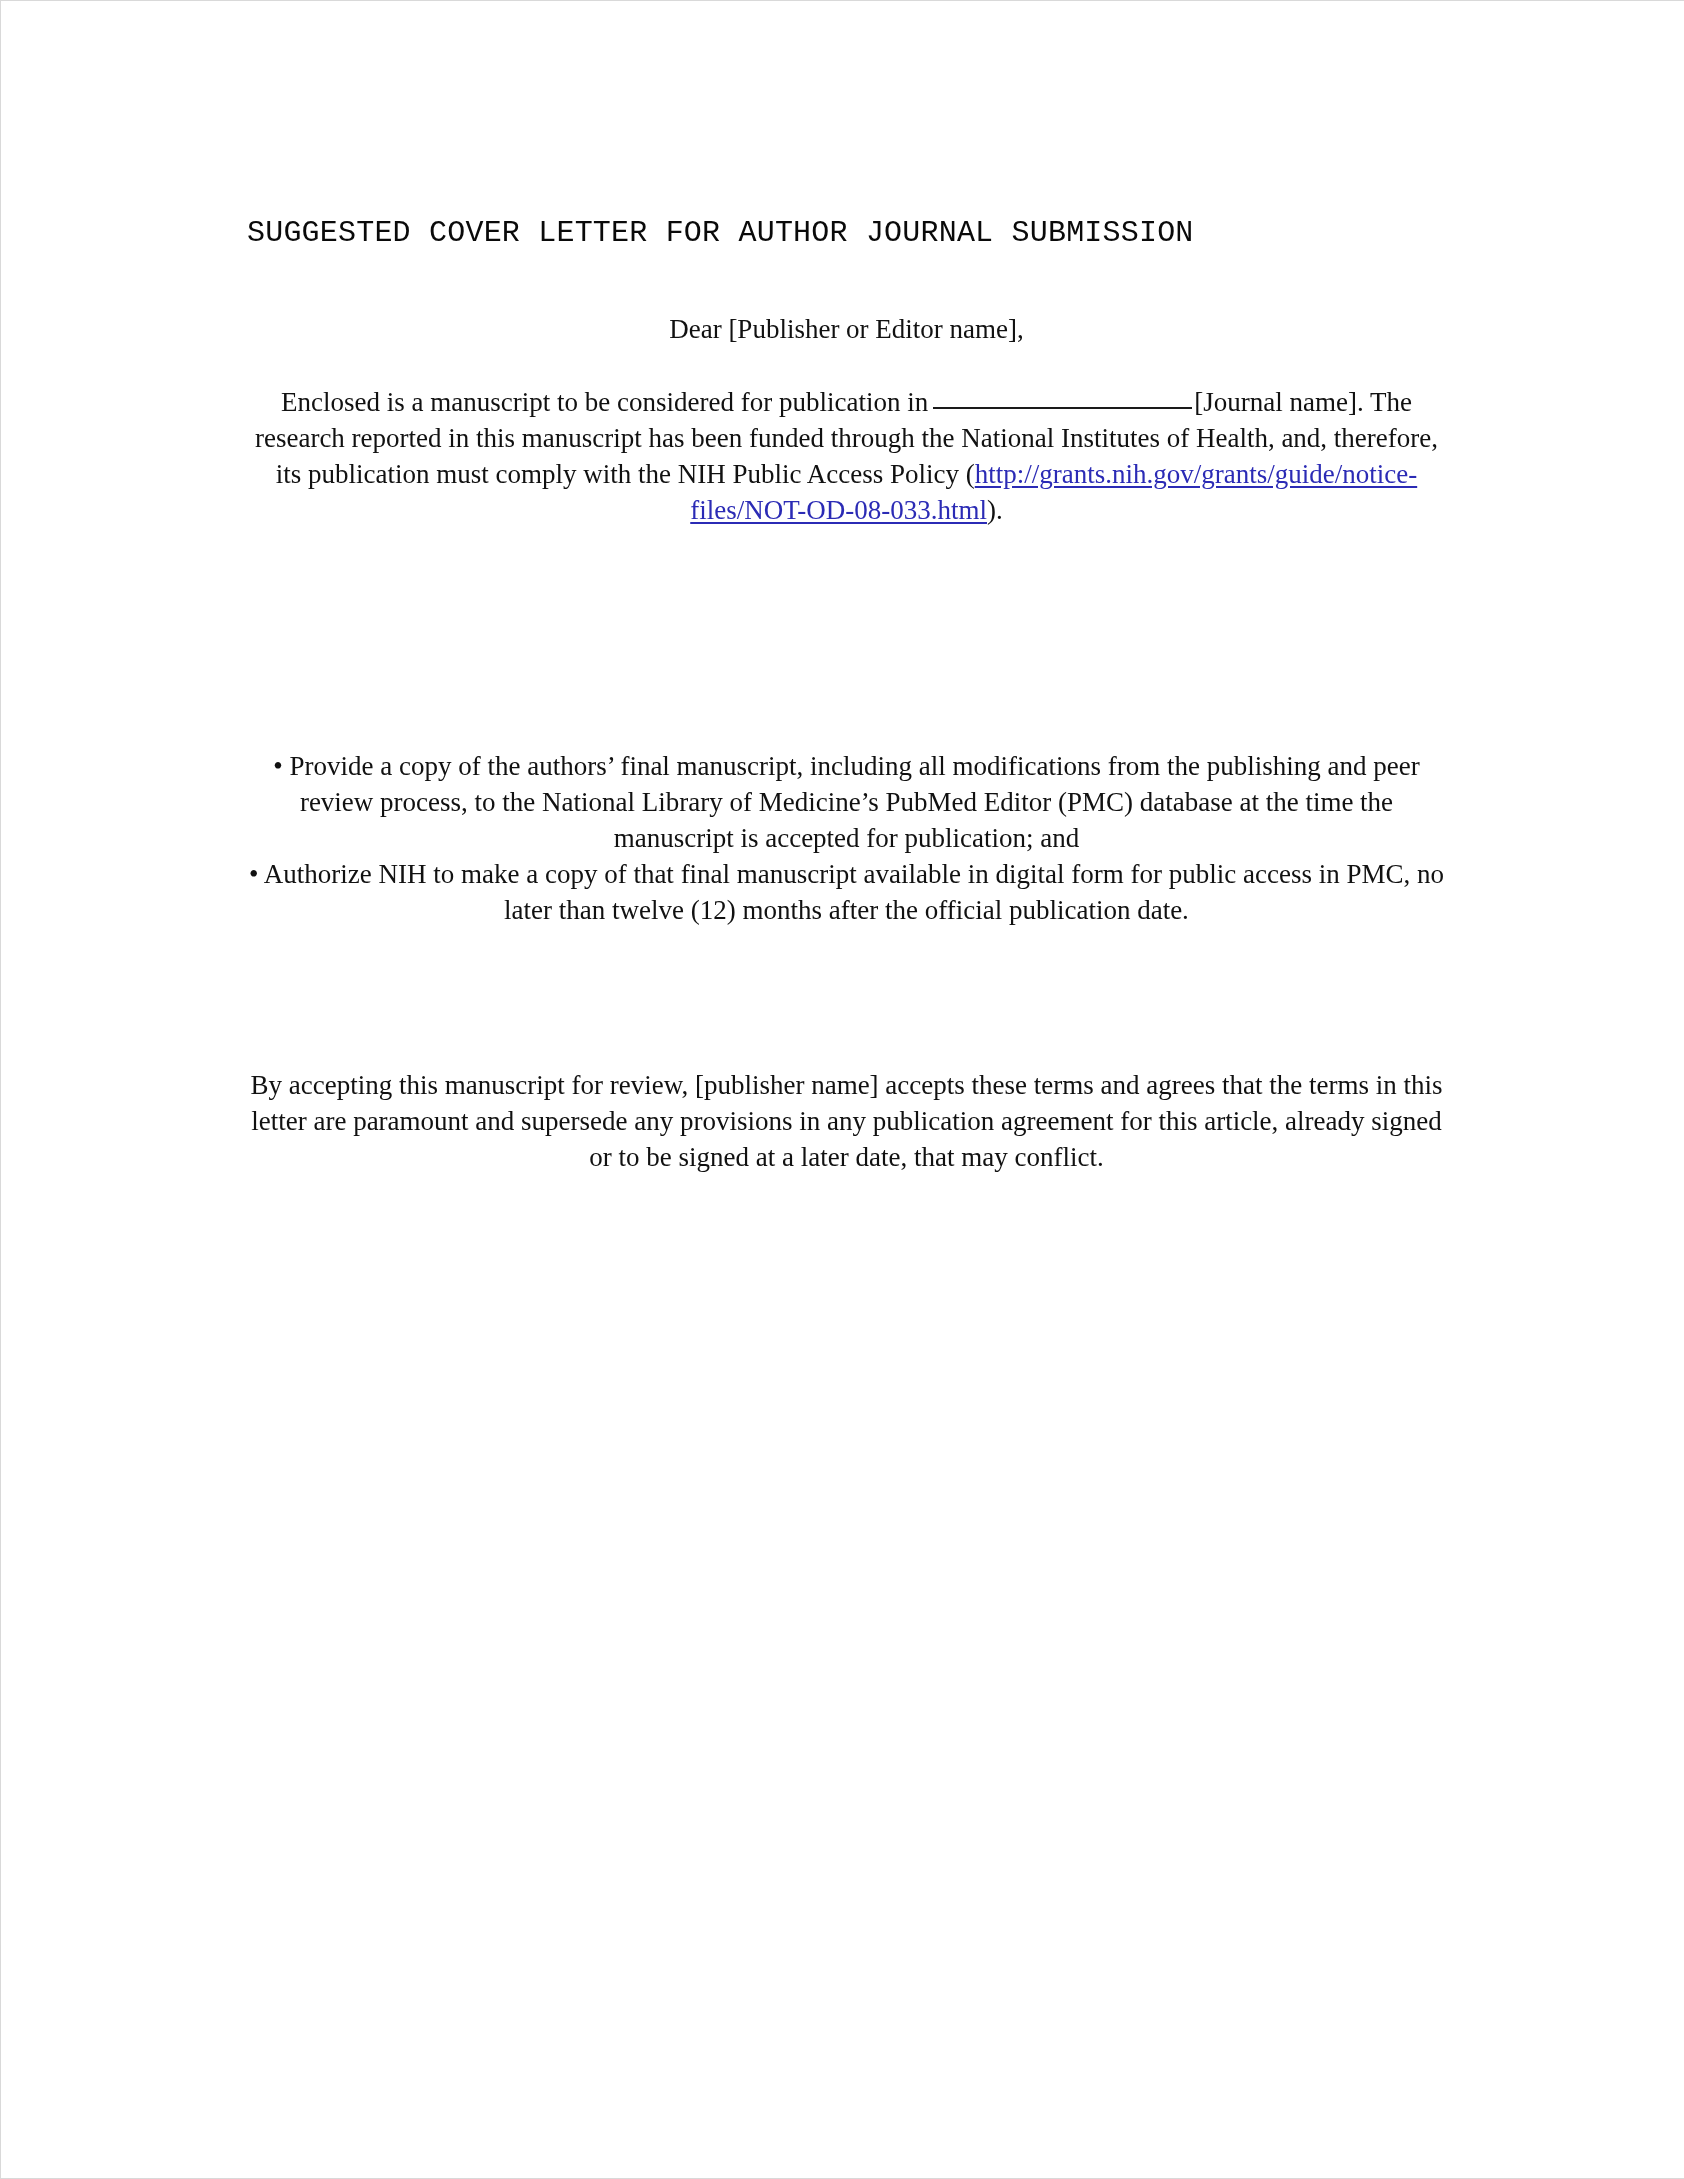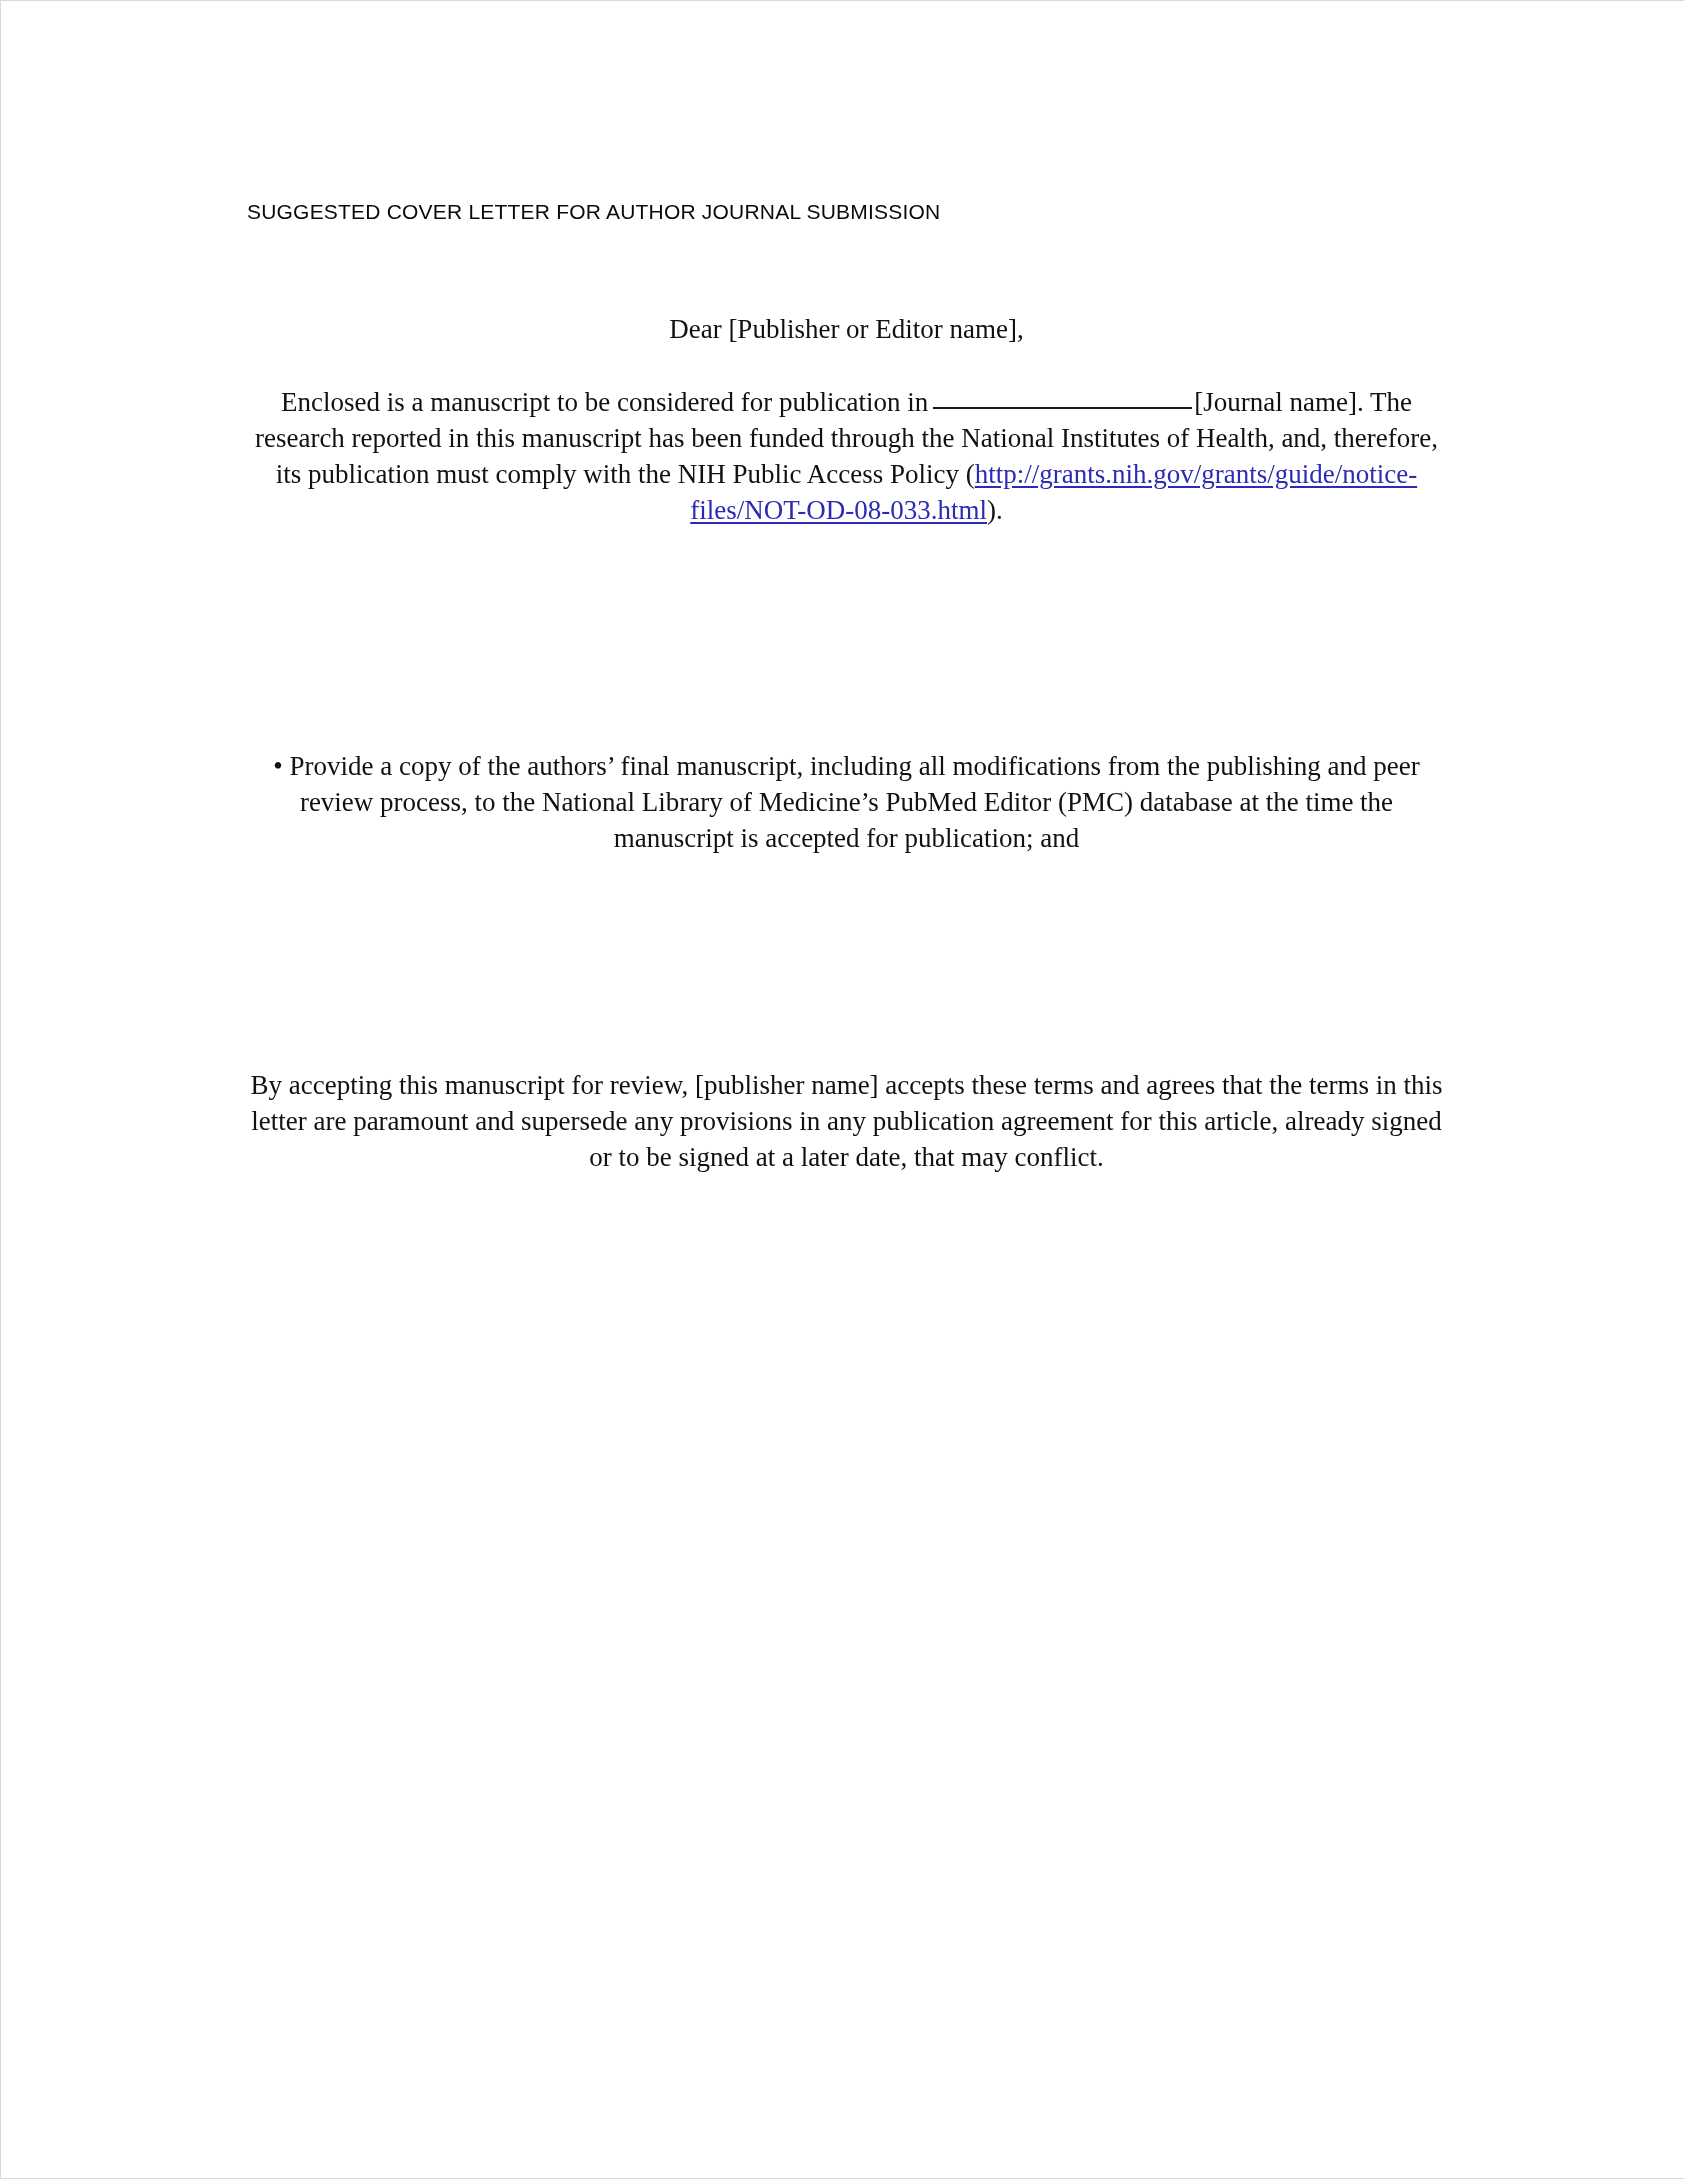--- a/index.html
+++ b/index.html
@@ -15,24 +15,24 @@
     height: 2179px;
     background: #ffffff;
     border: 0.9px solid #d9d9d9;
     box-sizing: border-box;
     overflow: hidden;
   }
 
   .doc-title {
     position: absolute;
     left: 246px;
-    top: 180px;
+    top: 195px;
     width: 1195px;
-    font-family: Liberation Sans, sans-serif;
-    font-size: 21px;
+    font-family: Liberation Mono, monospace;
+    font-size: 30px;
     line-height: 34px;
     letter-spacing: 0.2px;
     color: #0a0a0a;
     font-weight: 400;
     white-space: nowrap;
   }
 
   .body-block {
     position: absolute;
     left: 246px;
@@ -89,19 +89,20 @@
 
   <h1 class="doc-title">SUGGESTED COVER LETTER FOR AUTHOR JOURNAL SUBMISSION</h1>
 
   <div class="body-block salutation">Dear [Publisher or Editor name],</div>
 
   <div class="body-block para-enclosed"><span>Enclosed is a manuscript to be considered for publication in</span><span class="blank-fill"></span><span>[Journal name].  The research reported in this manuscript has been funded through the National Institutes of Health, and, therefore, its publication must comply with the NIH Public Access Policy (</span><a class="doc-link" href="#">http://grants.nih.gov/grants/guide/notice-files/NOT-OD-08-033.html</a><span>).</span></div>
 
 
   <div class="body-block bullet-block">
     <span class="bullet-line">• Provide a copy of the authors’ final manuscript, including all modifications from the publishing and peer review process, to the National Library of Medicine’s PubMed Editor (PMC) database at the time the manuscript is accepted for publication; and</span>
+    <span class="bullet-line">• Authorize NIH to make a copy of that final manuscript available in digital form for public access in PMC, no later than twelve (12) months after the official publication date.</span>
   </div>
 
   <div class="body-block para-accepting">By accepting this manuscript for review, [publisher name] accepts these terms and agrees that the terms in this letter are paramount and supersede any provisions in any publication agreement for this article, already signed or to be signed at a later date, that may conflict.</div>
 
 
 </div>
 
 
 </body></html>

